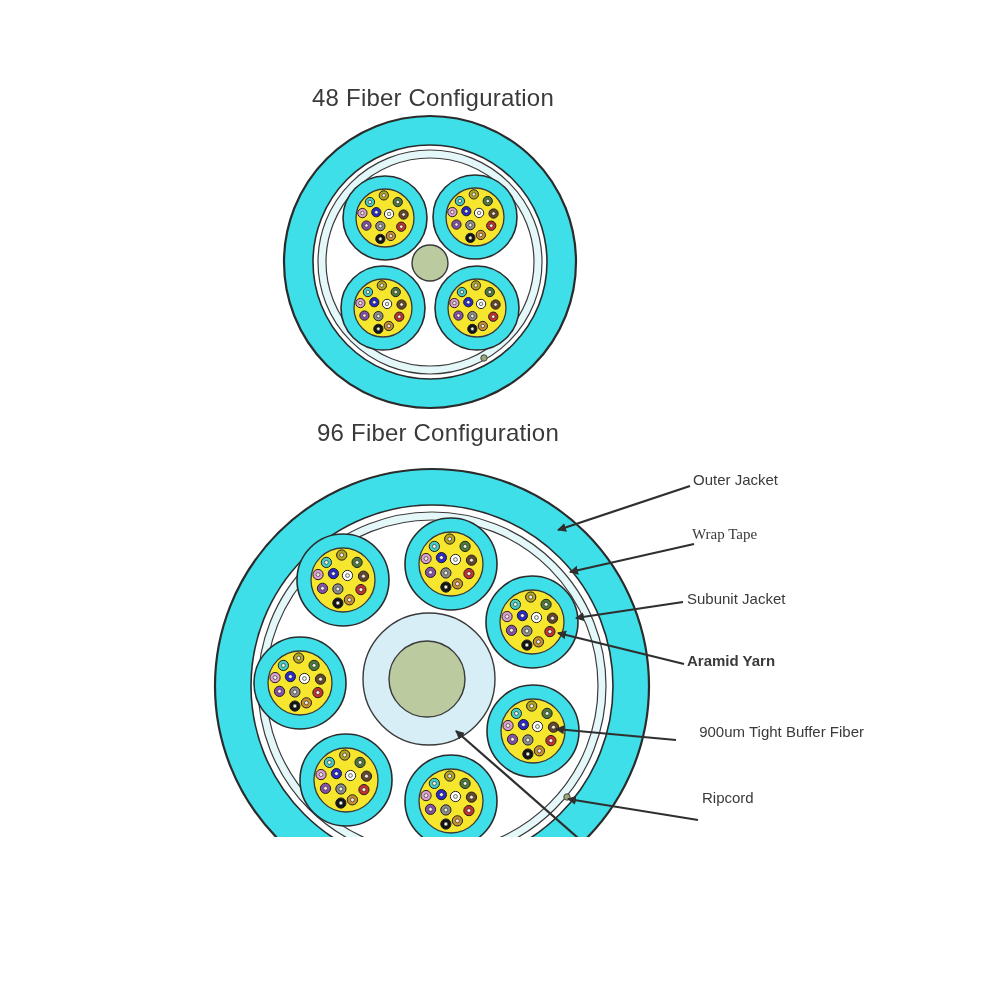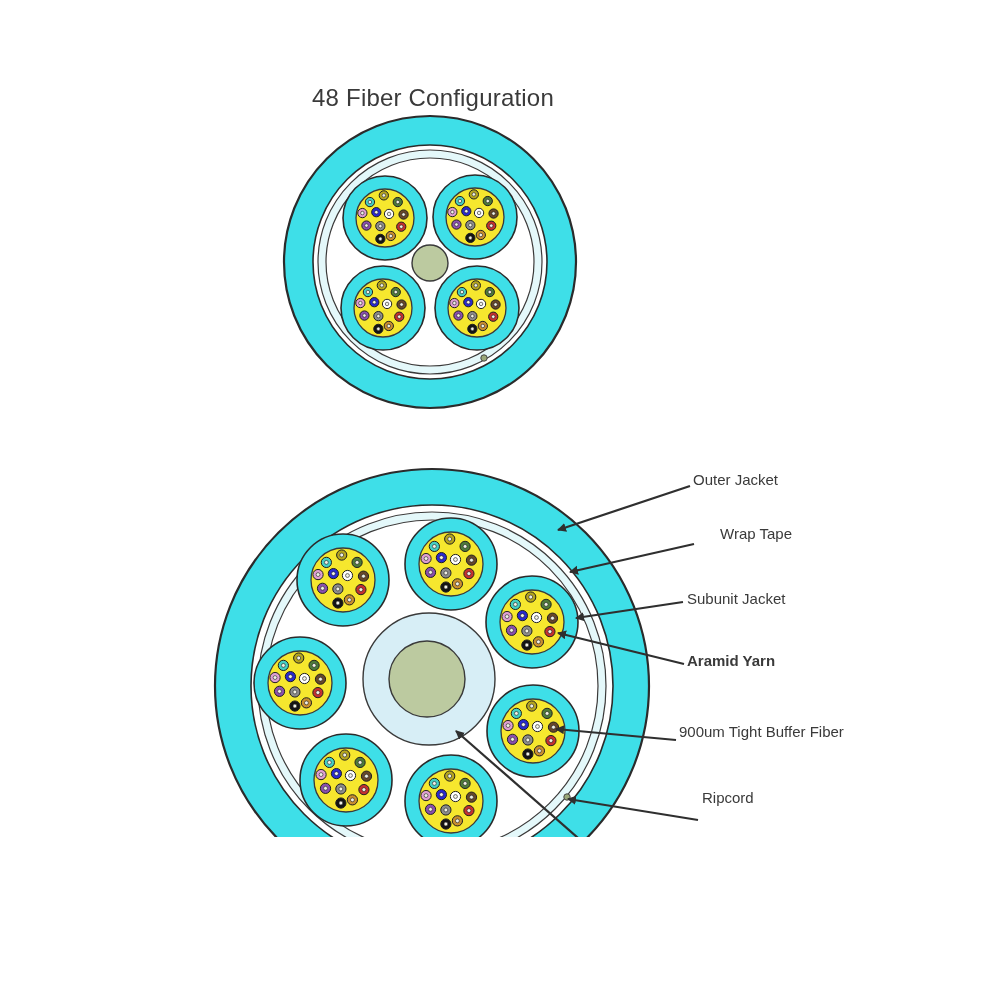--- a/index.html
+++ b/index.html
@@ -9,36 +9,37 @@
   .diagram-title{
     position:absolute;transform:translateX(-50%);
     font-size:24px;font-weight:400;color:#3a3a3a;white-space:nowrap;letter-spacing:0.2px;
   }
   .title-48{left:433px;top:84px;}
   .title-96{left:438px;top:419px;}
   .callout{
     position:absolute;font-size:15px;color:#3a3a3a;line-height:1.35;
     white-space:nowrap;
   }
-  .callout.wrap{white-space:normal;}
+  .callout.wrap{white-space:normal;text-align:right;}
   .lbl-0{left:693px;top:470px;}
-  .lbl-1{left:720px;top:524px;}
+  .lbl-1{left:692px;top:524px;font-family:Liberation Serif, serif;}
   .lbl-2{left:687px;top:589px;}
   .lbl-3{left:687px;top:651px;font-weight:bold;}
   .lbl-4{left:679px;top:722px;width:185px;}
   .lbl-5{left:702px;top:788px;}
   .lbl-6{left:612px;top:860px;}
 </style>
 </head>
 <body>
 
 <div class="stage">
 
   <div class="diagram-title title-48">48 Fiber Configuration</div>
 
+  <div class="diagram-title title-96">96 Fiber Configuration</div>
 
   <div id="cable48">
       <svg class="cable-svg" viewBox="0 0 1000 1000">
         <circle cx="430" cy="262" r="146" fill="#3EDFE8" stroke="#2B2B2B" stroke-width="2.2"></circle>
         <circle cx="430" cy="262" r="117" fill="#ffffff" stroke="#2B2B2B" stroke-width="1.6"></circle>
         <circle cx="430" cy="262" r="108" fill="none" stroke="#E4F8FA" stroke-width="7"></circle>
         <circle cx="430" cy="262" r="112" fill="none" stroke="#3a3a3a" stroke-width="1.2"></circle>
         <circle cx="430" cy="262" r="104" fill="none" stroke="#3a3a3a" stroke-width="1.2"></circle>
         <circle cx="430" cy="263" r="18" fill="#BCCAA0" stroke="#3a3a3a" stroke-width="1.4"></circle>
         <g>

